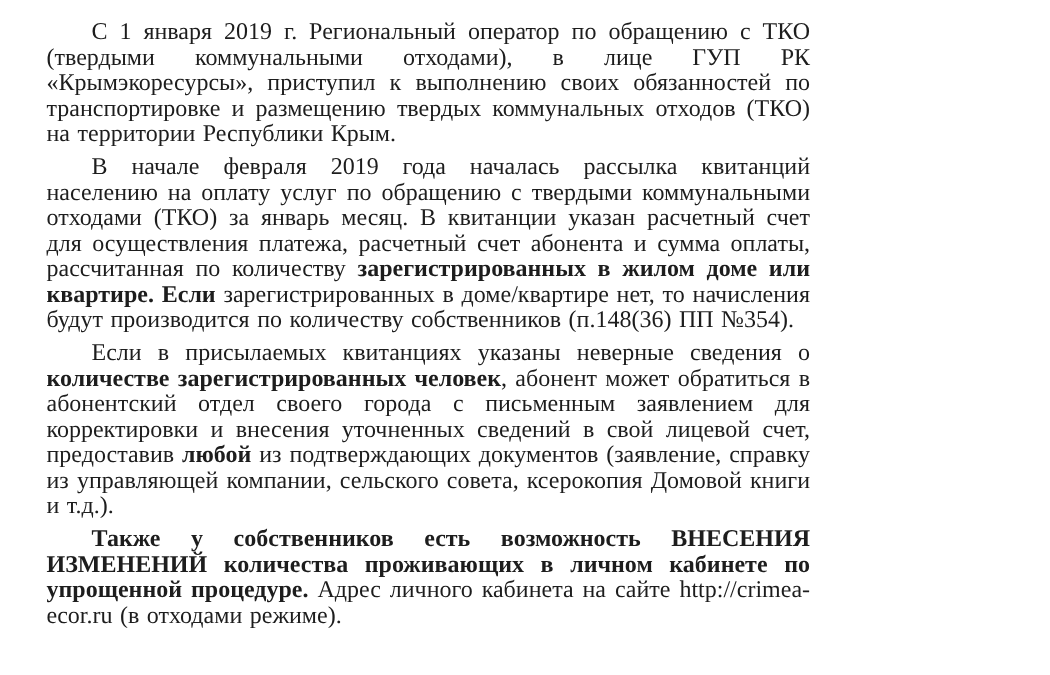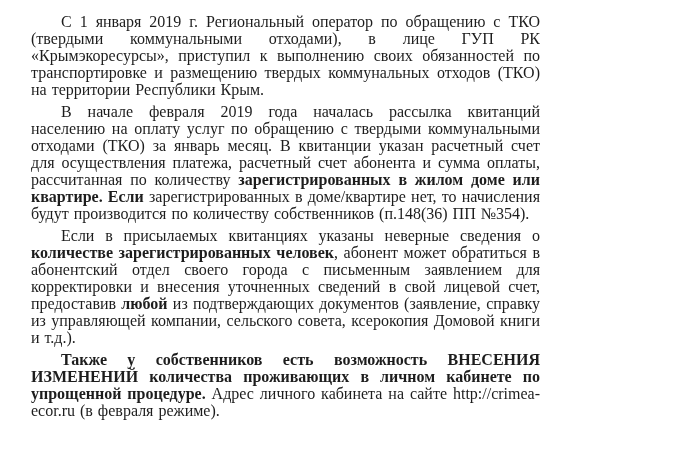--- a/index.html
+++ b/index.html
@@ -37,14 +37,14 @@
     text-align: left;
   }
 </style>
 </head>
 <body style="background: rgb(255, 255, 255);">
 
 <div class="doc" style="color: rgb(29, 29, 29);">
     <p class="para"><span>С 1 января 2019 г. Региональный оператор по обращению с ТКО (твердыми коммунальными отходами), в лице ГУП РК «Крымэкоресурсы», приступил к выполнению своих обязанностей по транспортировке и размещению твердых коммунальных отходов (ТКО) на территории Республики Крым.</span></p>
     <p class="para"><span>В начале февраля 2019 года началась рассылка квитанций населению на оплату услуг по обращению с твердыми коммунальными отходами (ТКО) за январь месяц. В квитанции указан расчетный счет для осуществления платежа, расчетный счет абонента и сумма оплаты, рассчитанная по количеству </span><span class="b">зарегистрированных в жилом доме или квартире. Если</span><span> зарегистрированных в доме/квартире нет, то начисления будут производится по количеству собственников (п.148(36) ПП №354).</span></p>
     <p class="para"><span>Если в присылаемых квитанциях указаны неверные сведения о </span><span class="b">количестве зарегистрированных человек</span><span>, абонент может обратиться в абонентский отдел своего города с письменным заявлением для корректировки и внесения уточненных сведений в свой лицевой счет, предоставив </span><span class="b">любой</span><span> из подтверждающих документов (заявление, справку из управляющей компании, сельского совета, ксерокопия Домовой книги и т.д.).</span></p>
-    <p class="para"><span class="b">Также у собственников есть возможность ВНЕСЕНИЯ ИЗМЕНЕНИЙ количества проживающих в личном кабинете по упрощенной процедуре.</span><span> Адрес личного кабинета на сайте </span><span>http://crimea-ecor.ru</span><span> (в февраля режиме).</span></p>
+    <p class="para"><span class="b">Также у собственников есть возможность ВНЕСЕНИЯ ИЗМЕНЕНИЙ количества проживающих в личном кабинете по упрощенной процедуре.</span><span> Адрес личного кабинета на сайте </span><span>http://crimea-ecor.ru</span><span> (в отходами режиме).</span></p>
   </div>
 
 </body></html>

